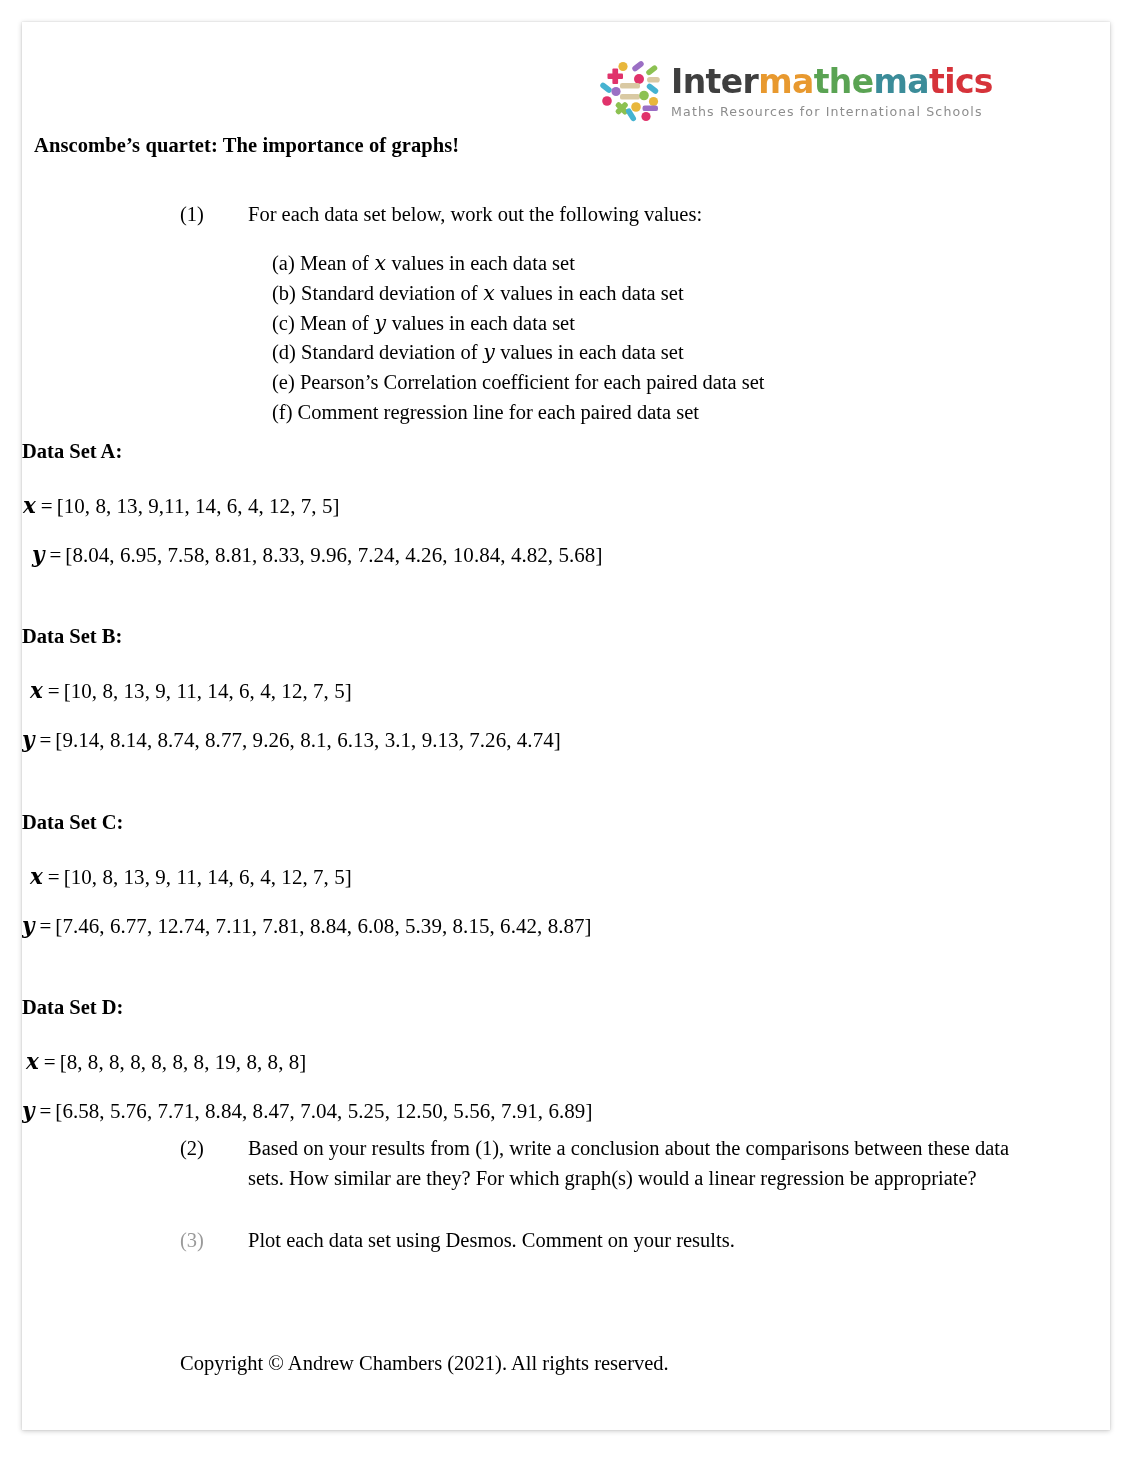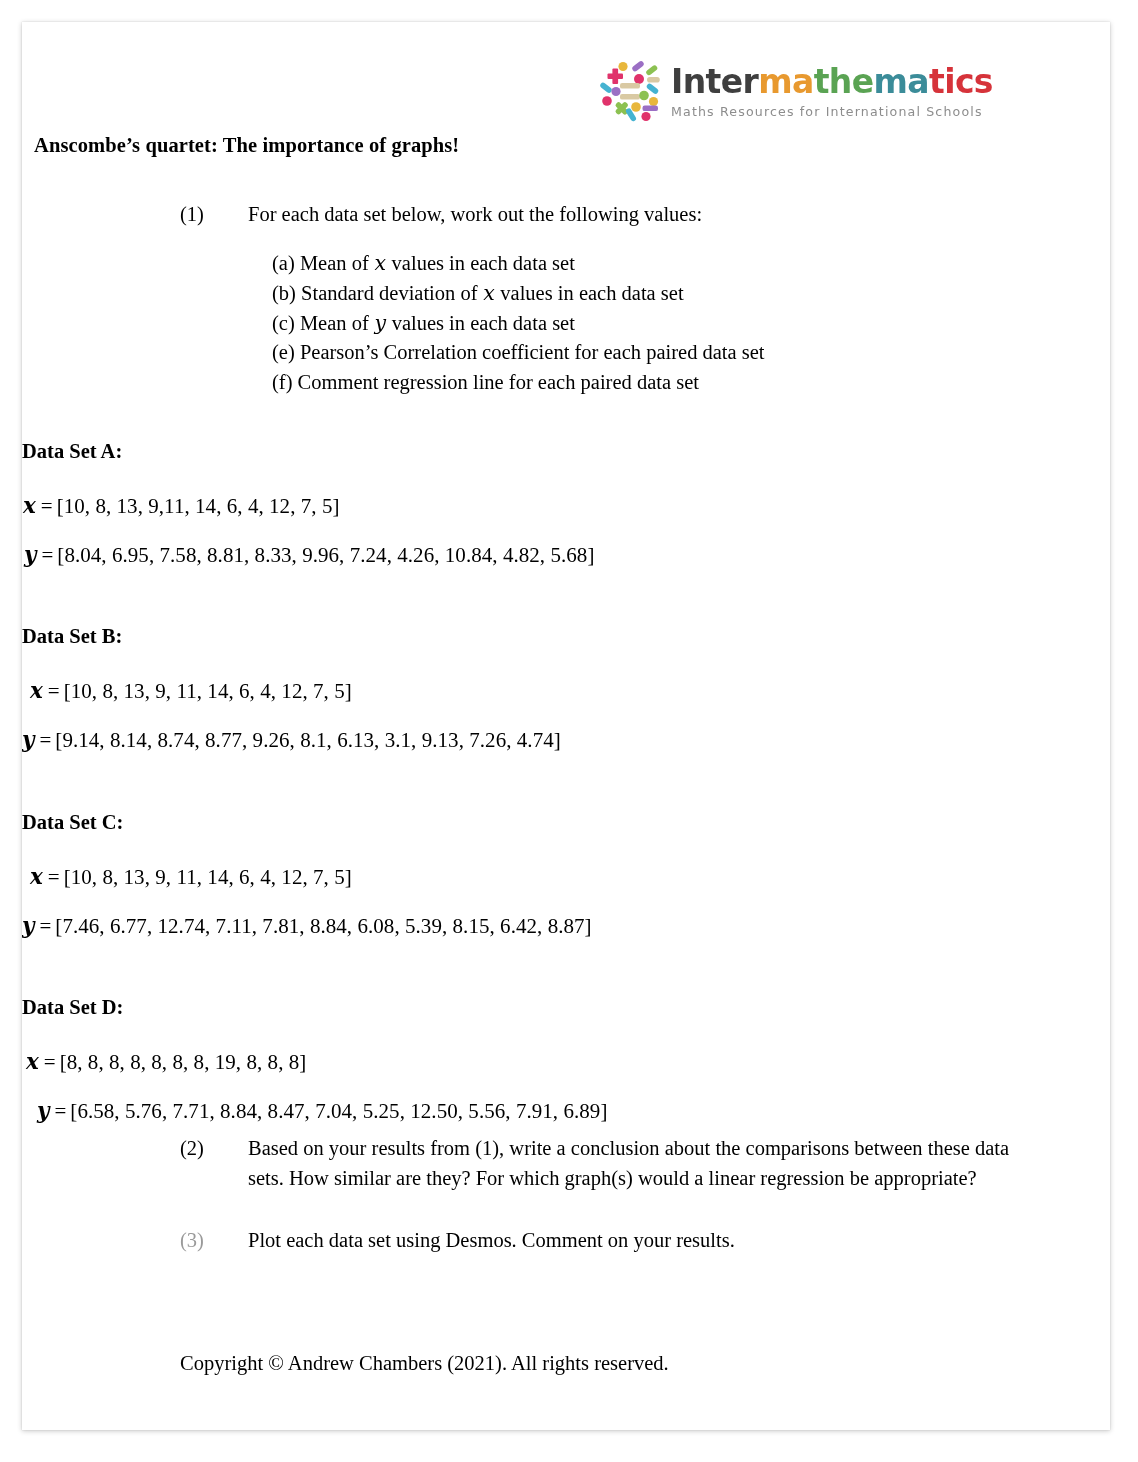--- a/index.html
+++ b/index.html
@@ -147,27 +147,27 @@
     font-style: italic;
     font-weight: bold;
     font-size: 21.5px;
     padding-right: 3px;
   }
   .eq-eq { padding: 0 4px 0 2px; }
   .eq-vals { letter-spacing: 0.05px; }
 
   
   #dataset-a .eq-line.x-line { padding-left: 1px; }
-  #dataset-a .eq-line.y-line { padding-left: 2px; }
+  #dataset-a .eq-line.y-line { padding-left: 10px; }
   #dataset-b .eq-line.x-line { padding-left: 8px; }
   #dataset-b .eq-line.y-line { padding-left: 0px; }
   #dataset-c .eq-line.x-line { padding-left: 8px; }
   #dataset-c .eq-line.y-line { padding-left: 0px; }
   #dataset-d .eq-line.x-line { padding-left: 4px; }
-  #dataset-d .eq-line.y-line { padding-left: 15px; }
+  #dataset-d .eq-line.y-line { padding-left: 0px; }
 
   
   .copyright {
     position: absolute;
     left: 158px;
     top: 1330px;
     font-size: 20.5px;
   }
 </style>
 </head>
@@ -221,20 +221,21 @@
 
   <div class="qrow" id="question-1">
     <div class="qnum">(1)</div>
     <div class="qbody">For each data set below, work out the following values:</div>
   </div>
 
   <div class="sublist">
     <div class="subitem"><span>(a)</span> <span>Mean of </span><span class="mv">x</span><span> values in each data set</span></div>
     <div class="subitem"><span>(b)</span> <span>Standard deviation of </span><span class="mv">x</span><span> values in each data set</span></div>
     <div class="subitem"><span>(c)</span> <span>Mean of </span><span class="mv">y</span><span> values in each data set</span></div>
+    <div class="subitem"><span>(d)</span> <span>Standard deviation of </span><span class="mv">y</span><span> values in each data set</span></div>
     <div class="subitem"><span>(e)</span> <span>Pearson’s Correlation coefficient for each paired data set</span></div>
     <div class="subitem"><span>(f)</span> <span>Comment regression line for each paired data set</span></div>
   </div>
 
   <div class="dataset" id="dataset-a">
     <div class="dataset-heading">Data Set A:</div>
     <div class="eq-line x-line"><span class="eq-var">x</span><span class="eq-eq">=</span><span class="eq-vals">[10, 8, 13, 9,11, 14, 6, 4, 12, 7, 5]</span></div>
     <div class="eq-line y-line"><span class="eq-var">y</span><span class="eq-eq">=</span><span class="eq-vals">[8.04, 6.95, 7.58, 8.81, 8.33, 9.96, 7.24, 4.26, 10.84, 4.82, 5.68]</span></div>
   </div>
 

